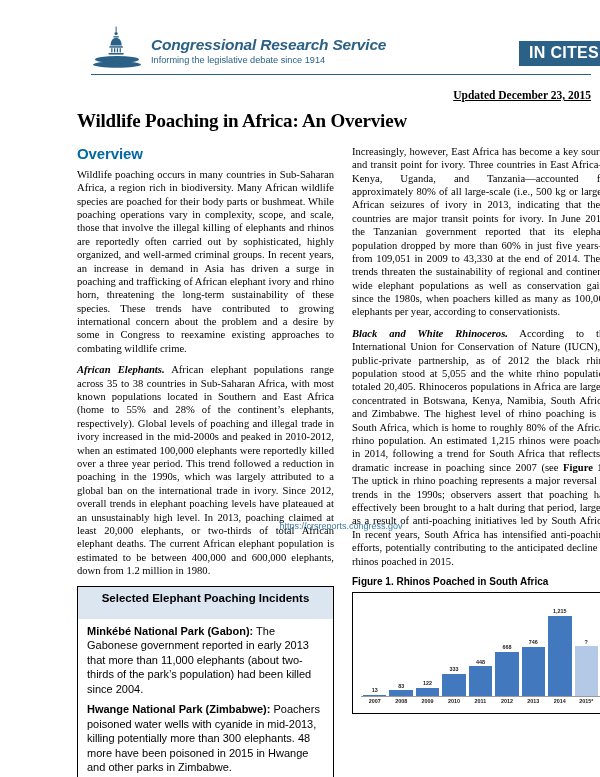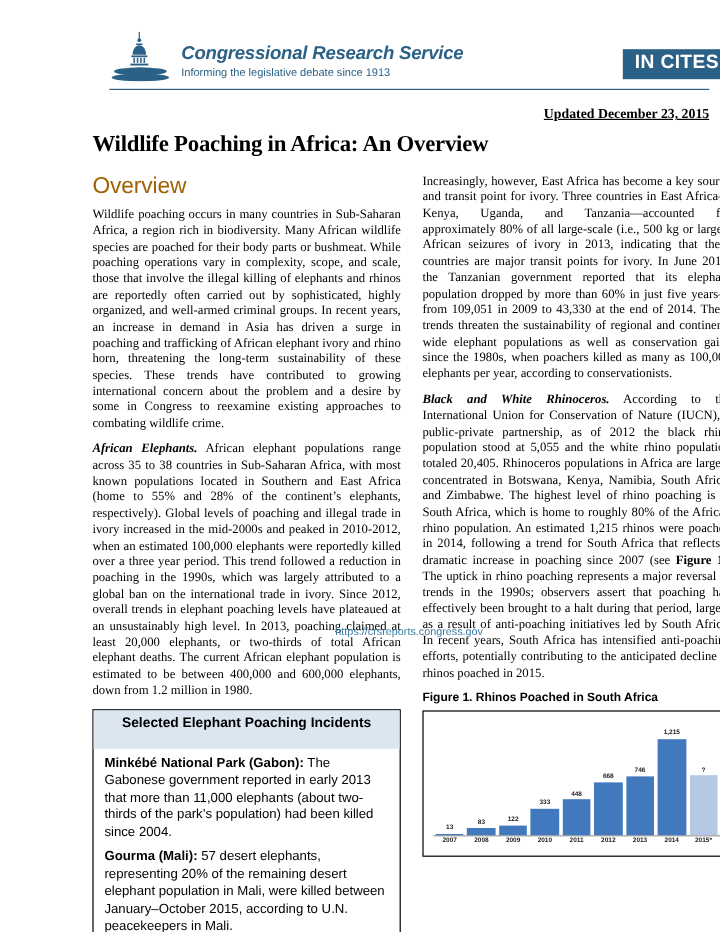--- a/index.html
+++ b/index.html
@@ -108,23 +108,23 @@
   .columns {
     display: flex;
     gap: 18px;
     padding: 12px 4px 0 8px;
   }
 
   .col { width: 266px; }
 
   h2.section {
     font-family: "Liberation Sans", sans-serif;
-    font-weight: normal;
-    font-size: 19px;
-    color: #a16207;
+    font-weight: bold;
+    font-size: 15px;
+    color: #0369a1;
     margin-bottom: 6px;
     letter-spacing: -0.1px;
   }
 
   p.body {
     font-family: "Liberation Serif", serif;
     font-size: 10.6px;
     line-height: 1.265;
     text-align: justify;
     margin-bottom: 8px;
@@ -274,21 +274,21 @@
           <rect x="17.6" y="27" width="15" height="1.6"></rect>
           <ellipse cx="26" cy="33.5" rx="22" ry="3.4"></ellipse>
           <ellipse cx="26" cy="38.6" rx="24" ry="3.2"></ellipse>
           <circle cx="21.4" cy="17.2" r="0.9"></circle>
           <circle cx="28.6" cy="17.2" r="0.9"></circle>
           <circle cx="25.1" cy="15.4" r="0.9"></circle>
         </g>
       </svg>
       <div class="brand-text">
         <div class="crs-name">Congressional Research Service</div>
-        <div class="crs-tagline">Informing the legislative debate since 1913</div>
+        <div class="crs-tagline">Informing the legislative debate since 1914</div>
       </div>
     </div>
     <div class="infocus-badge">IN CITES</div>
   </div>
 
   <div class="rule"></div>
 
   <div class="updated">Updated December 23, 2015</div>
 
   <div class="doc-title">Wildlife Poaching in Africa: An Overview</div>
@@ -299,20 +299,21 @@
       <h2 class="section">Overview</h2>
 
       <p class="body">Wildlife poaching occurs in many countries in Sub-Saharan Africa, a region rich in biodiversity. Many African wildlife species are poached for their body parts or bushmeat. While poaching operations vary in complexity, scope, and scale, those that involve the illegal killing of elephants and rhinos are reportedly often carried out by sophisticated, highly organized, and well-armed criminal groups. In recent years, an increase in demand in Asia has driven a surge in poaching and trafficking of African elephant ivory and rhino horn, threatening the long-term sustainability of these species. These trends have contributed to growing international concern about the problem and a desire by some in Congress to reexamine existing approaches to combating wildlife crime.</p>
 
       <p class="body"><span class="lead">African Elephants.</span><span> African elephant populations range across 35 to 38 countries in Sub-Saharan Africa, with most known populations located in Southern and East Africa (home to 55% and 28% of the continent’s elephants, respectively). Global levels of poaching and illegal trade in ivory increased in the mid-2000s and peaked in 2010-2012, when an estimated 100,000 elephants were reportedly killed over a three year period. This trend followed a reduction in poaching in the 1990s, which was largely attributed to a global ban on the international trade in ivory. Since 2012, overall trends in elephant poaching levels have plateaued at an unsustainably high level. In 2013, poaching claimed at least 20,000 elephants, or two-thirds of total African elephant deaths. The current African elephant population is estimated to be between 400,000 and 600,000 elephants, down from 1.2 million in 1980.</span></p>
 
       <div class="box">
         <div class="box-head">Selected Elephant Poaching Incidents</div>
         <div class="box-body">
           <div class="incident"><b>Minkébé National Park (Gabon):</b><span> The Gabonese government reported in early 2013 that more than 11,000 elephants (about two-thirds of the park’s population) had been killed since 2004.</span></div>
+          <div class="incident"><b>Hwange National Park (Zimbabwe):</b><span> Poachers poisoned water wells with cyanide in mid-2013, killing potentially more than 300 elephants. 48 more have been poisoned in 2015 in Hwange and other parks in Zimbabwe.</span></div>
           <div class="incident"><b>Gourma (Mali):</b><span> 57 desert elephants, representing 20% of the remaining desert elephant population in Mali, were killed between January–October 2015, according to U.N. peacekeepers in Mali.</span></div>
         </div>
       </div>
 
     </div>
 
     <div class="col">
       <p class="body">Increasingly, however, East Africa has become a key source and transit point for ivory. Three countries in East Africa—Kenya, Uganda, and Tanzania—accounted for approximately 80% of all large-scale (i.e., 500 kg or larger) African seizures of ivory in 2013, indicating that these countries are major transit points for ivory. In June 2015, the Tanzanian government reported that its elephant population dropped by more than 60% in just five years—from 109,051 in 2009 to 43,330 at the end of 2014. These trends threaten the sustainability of regional and continent-wide elephant populations as well as conservation gains since the 1980s, when poachers killed as many as 100,000 elephants per year, according to conservationists.</p>
 
       <p class="body"><span class="lead">Black and White Rhinoceros.</span><span> According to the International Union for Conservation of Nature (IUCN), a public-private partnership, as of 2012 the black rhino population stood at 5,055 and the white rhino population totaled 20,405. Rhinoceros populations in Africa are largely concentrated in Botswana, Kenya, Namibia, South Africa, and Zimbabwe. The highest level of rhino poaching is in South Africa, which is home to roughly 80% of the African rhino population. An estimated 1,215 rhinos were poached in 2014, following a trend for South Africa that reflects a dramatic increase in poaching since 2007 (see </span><b>Figure 1</b><span>). The uptick in rhino poaching represents a major reversal of trends in the 1990s; observers assert that poaching had effectively been brought to a halt during that period, largely as a result of anti-poaching initiatives led by South Africa. In recent years, South Africa has intensified anti-poaching efforts, potentially contributing to the anticipated decline in rhinos poached in 2015.</span></p>

